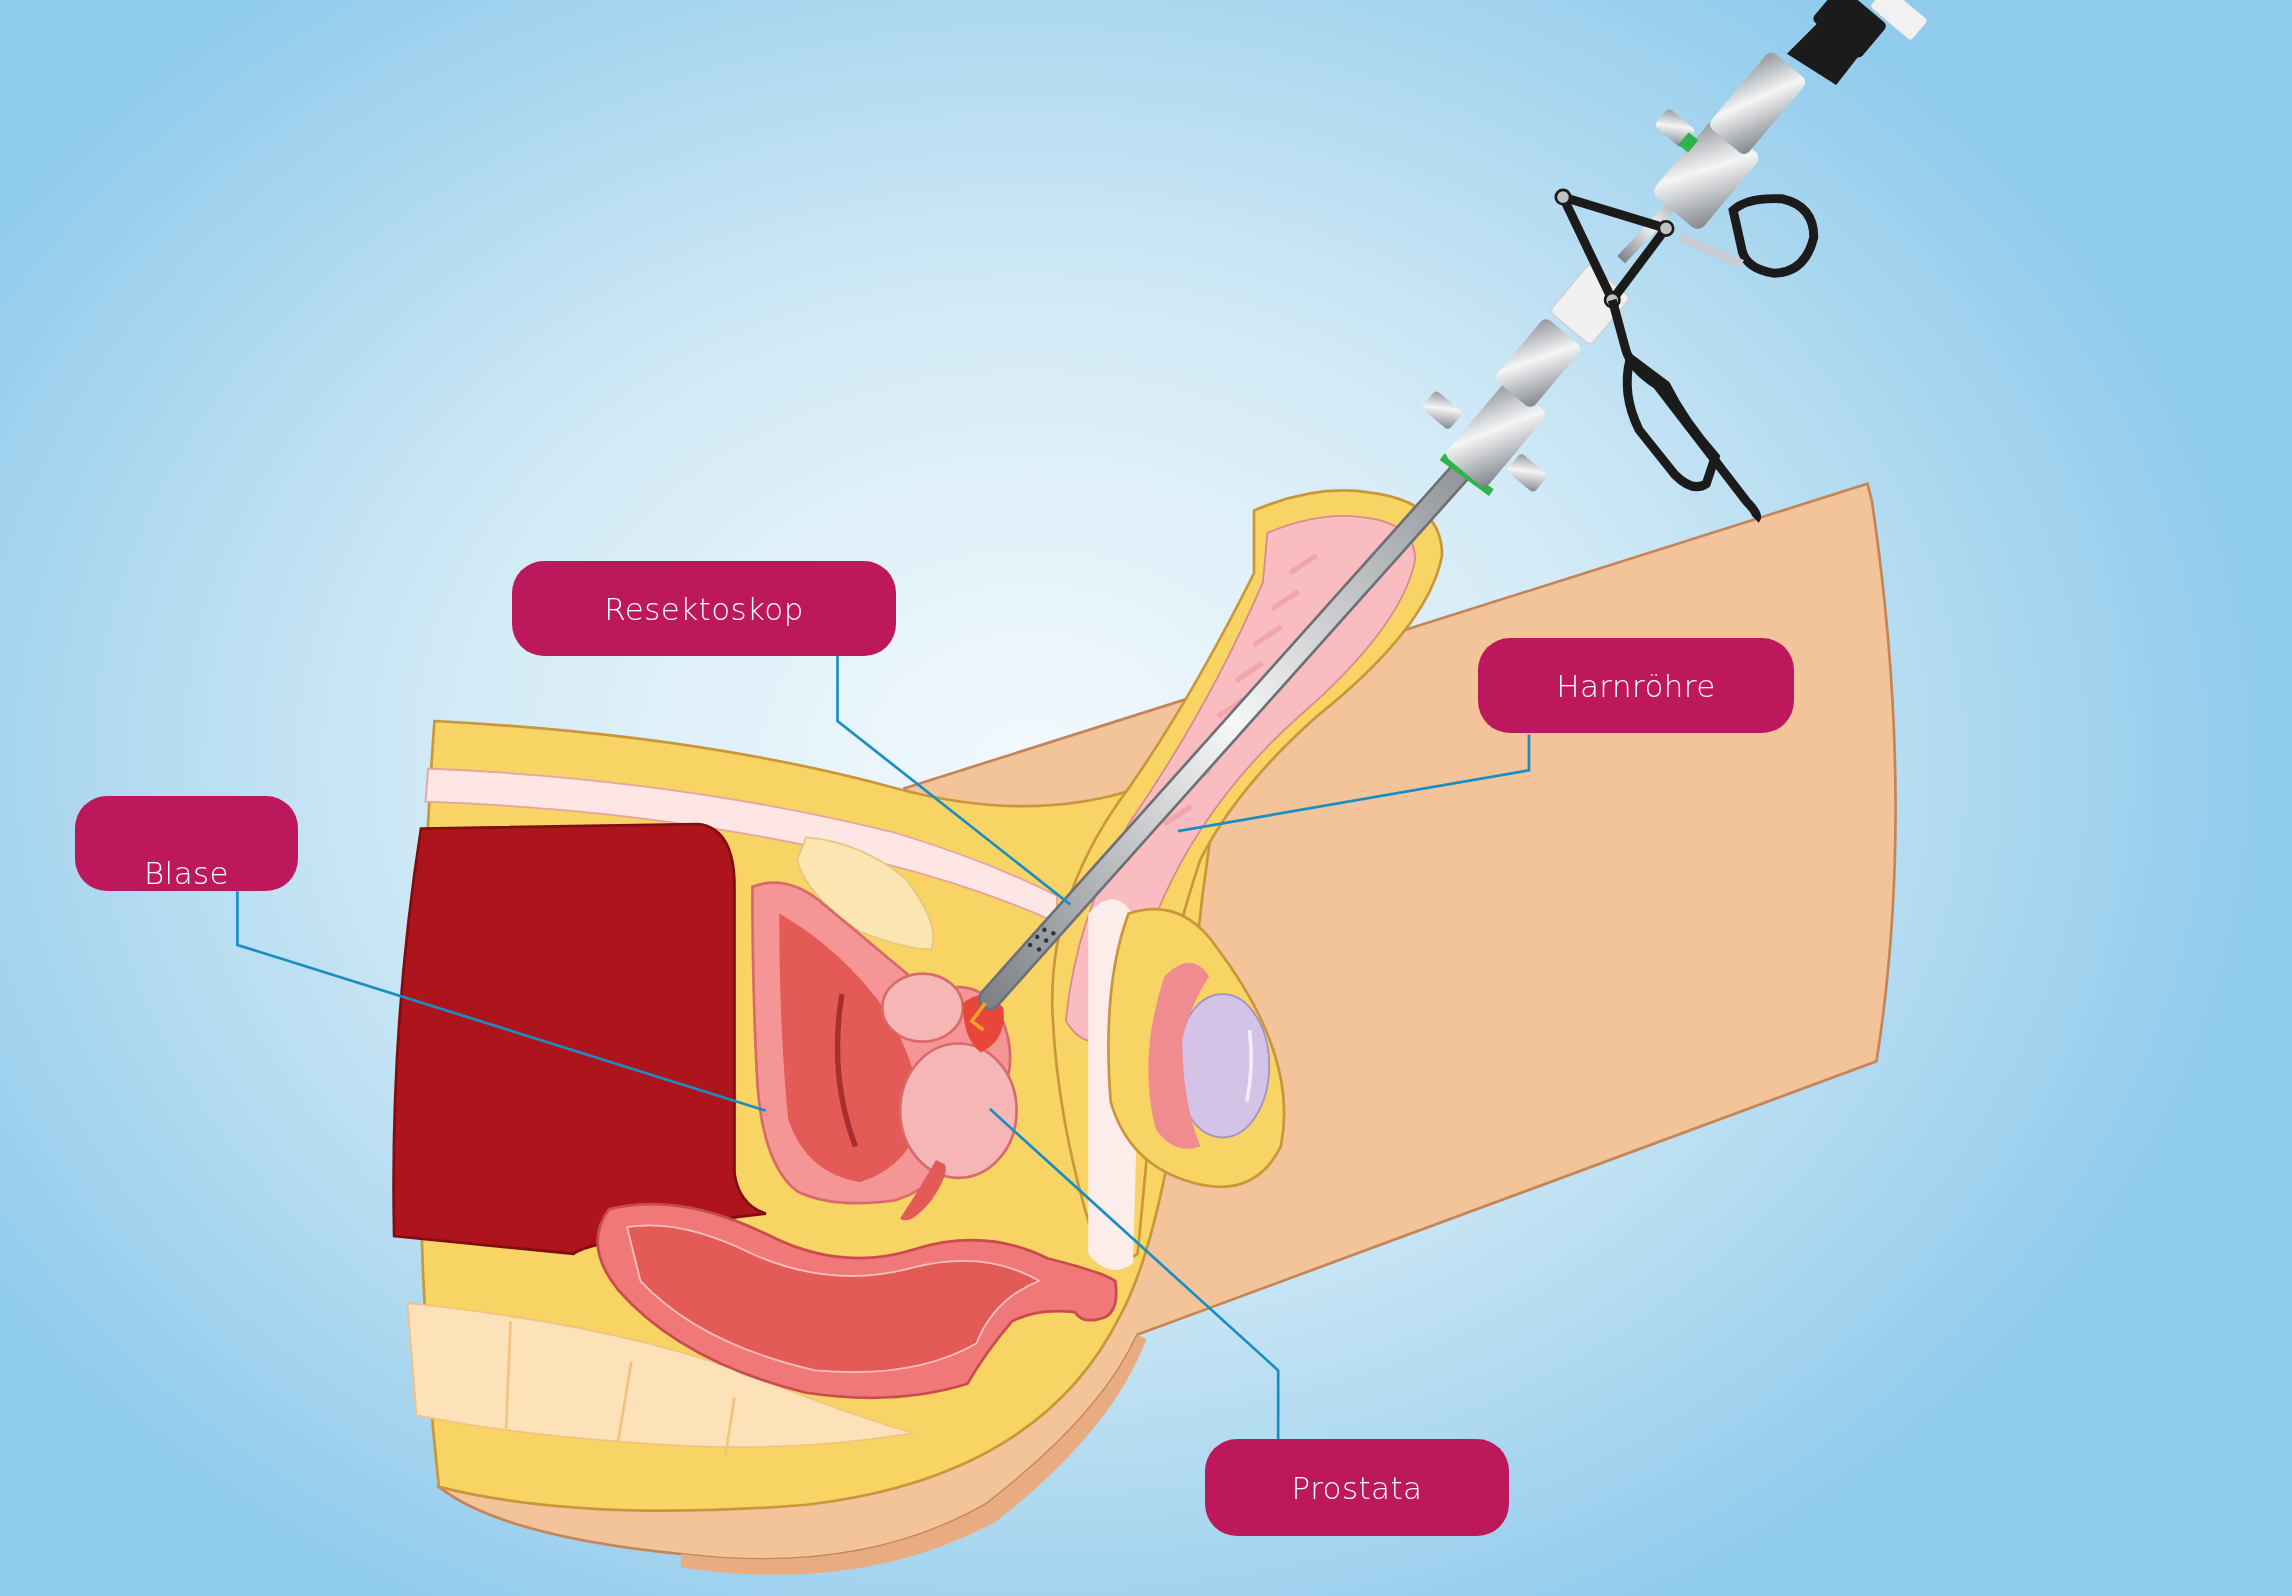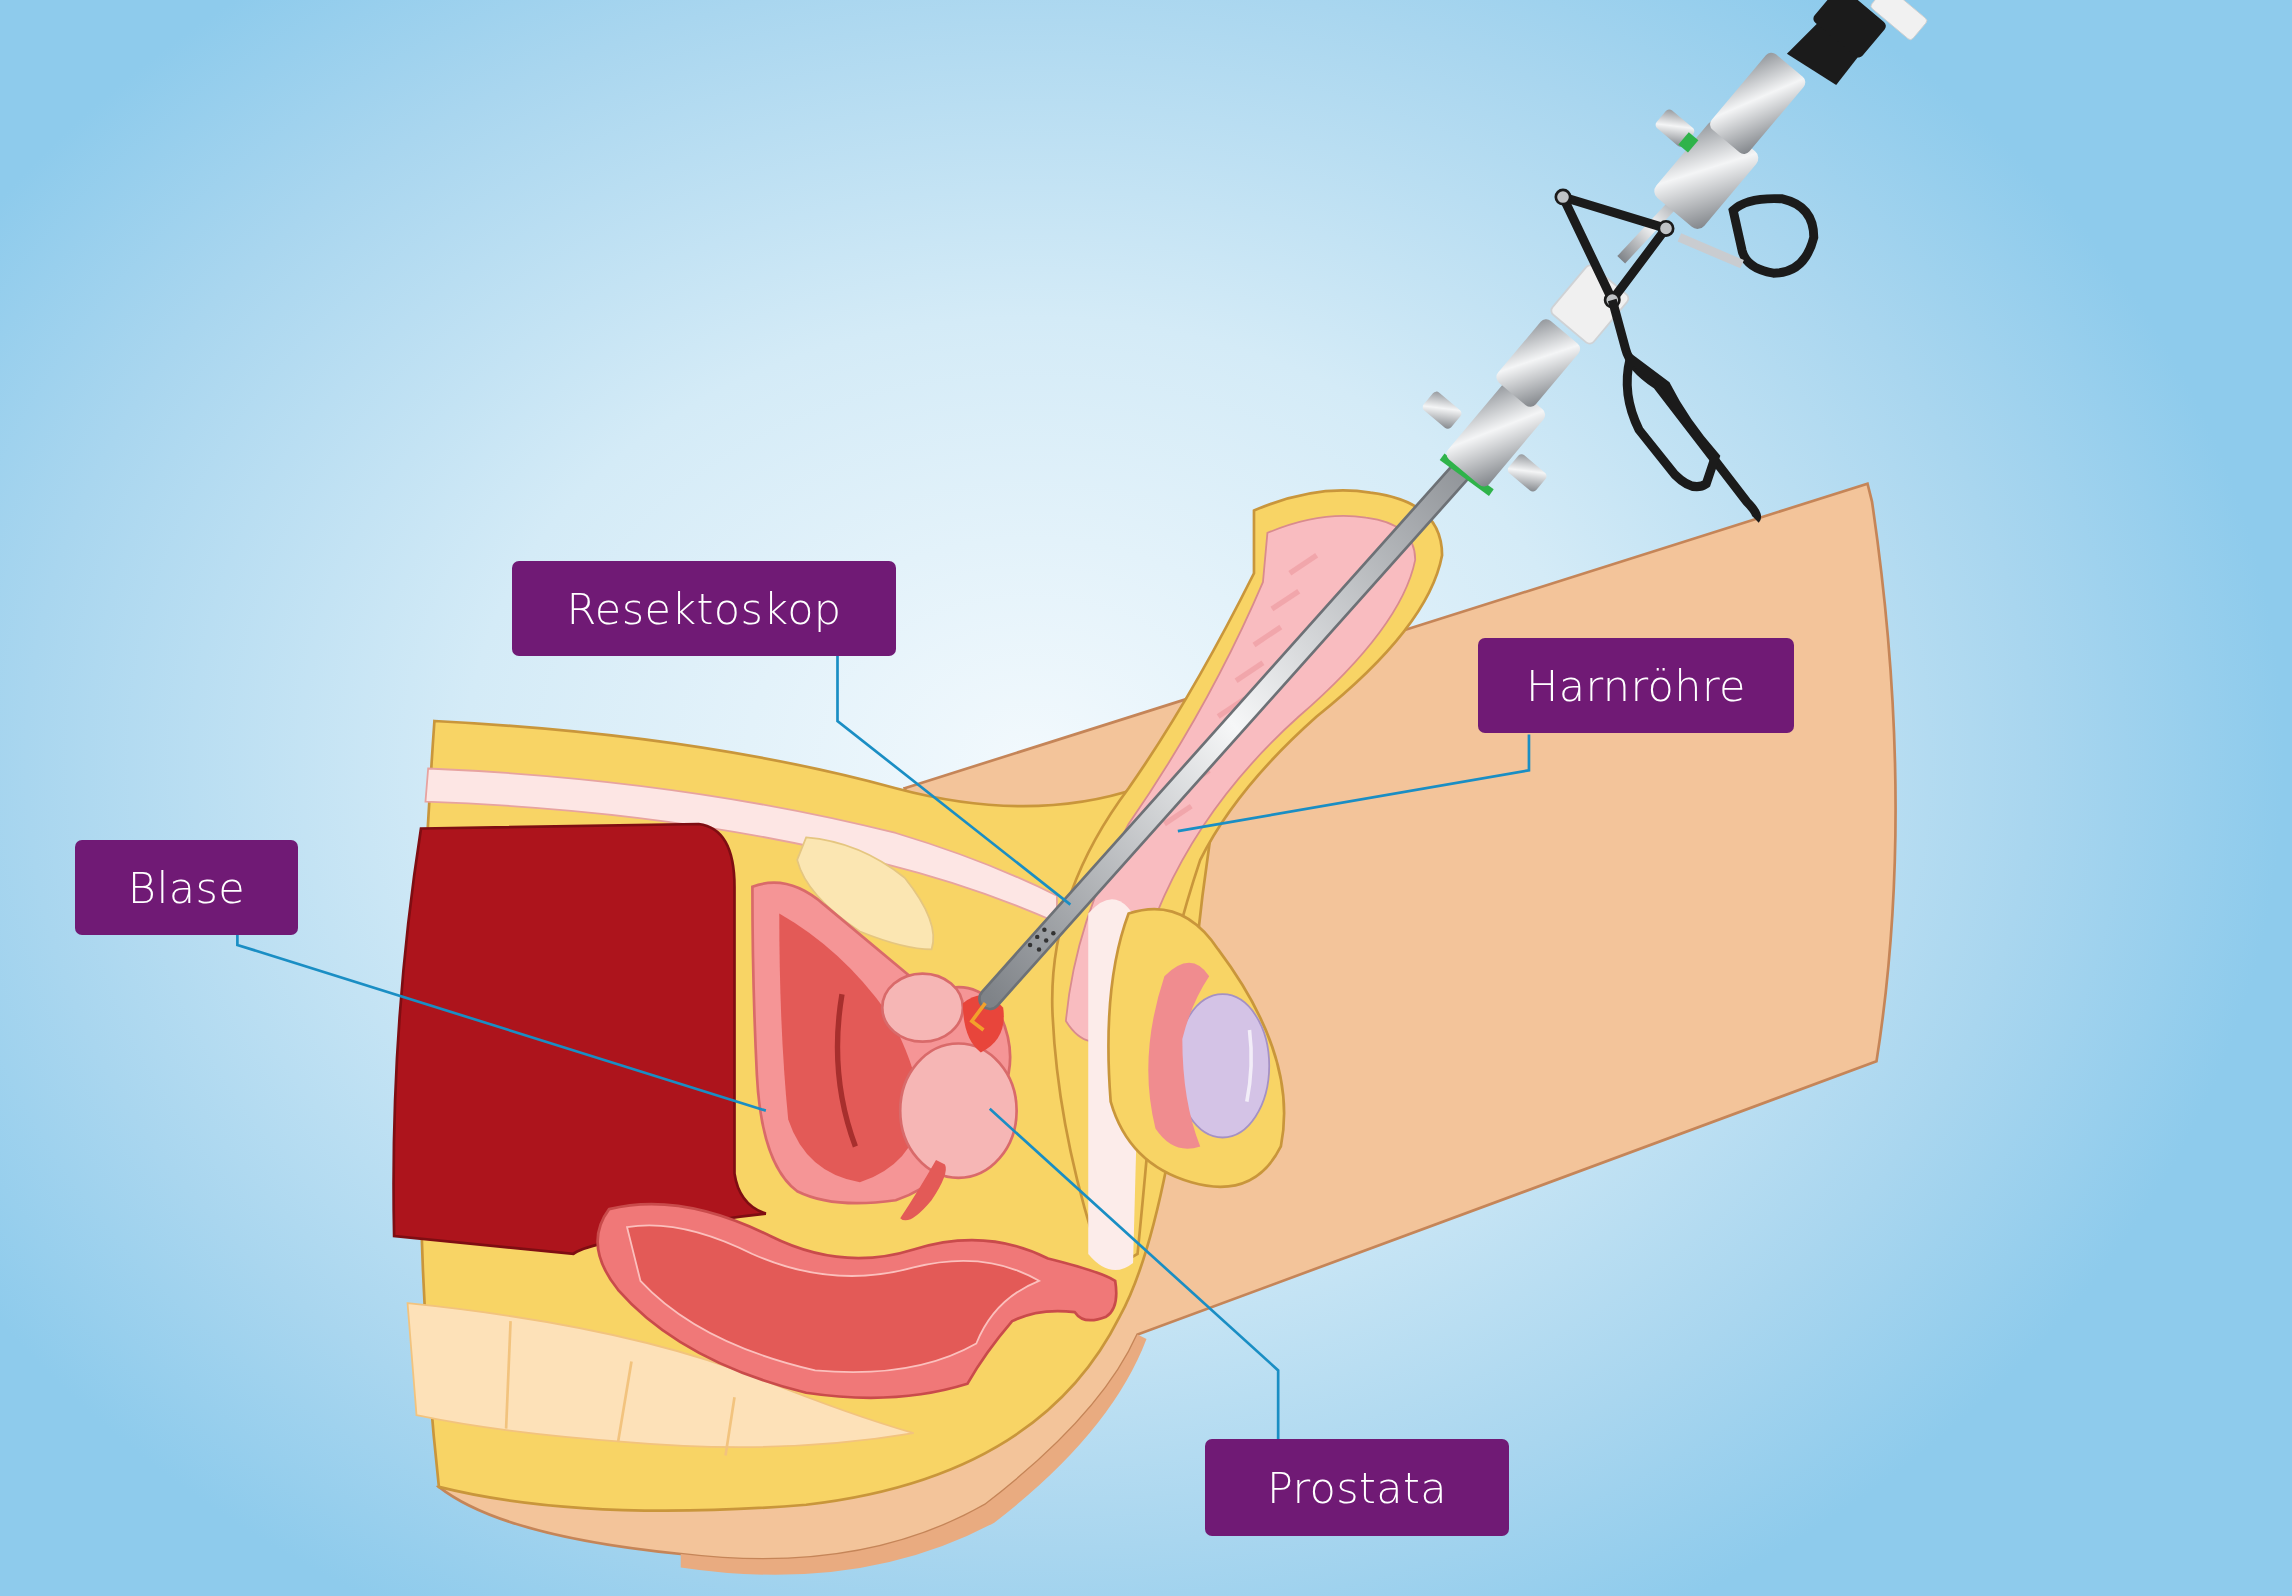--- a/index.html
+++ b/index.html
@@ -4,24 +4,24 @@
 <style>
   html, body { margin: 0; padding: 0; }
   body {
     width: 2293px; height: 1597px; overflow: hidden; position: relative;
     background: radial-gradient(ellipse 1254px 985px at 1030px 761px, #f2f9fd 0%, #d4ebf7 45%, #a9d6ef 80%, #8ecbec 100%);
     font-family: "DejaVu Sans", "Liberation Sans", sans-serif;
   }
   #scene { position: absolute; left: 0; top: 0; width: 2293px; height: 1597px; }
   .label {
     position: absolute; box-sizing: border-box;
-    background: #701a75; color: #ffffff;
-    border-radius: 7px;
+    background: #be185d; color: #ffffff;
+    border-radius: 32px;
     display: flex; align-items: center; justify-content: center;
-    font-size: 43px; font-weight: 300; letter-spacing: 0.4px;
+    font-size: 31px; font-weight: 300; letter-spacing: 0.4px;
     white-space: nowrap;
   }
   .leader { fill: none; stroke: #1a8ec4; stroke-width: 3; }
 </style>
 </head>
 <body>
 
 <svg id="scene" viewBox="0 0 2560 1783" xmlns="http://www.w3.org/2000/svg">
   <defs>
     <linearGradient id="metal" x1="0" y1="0" x2="1" y2="1">
@@ -155,19 +155,19 @@
     <polyline class="leader" points="1427,1610 1427,1530 1105,1238"></polyline>
   </g>
 </svg>
 
 <div class="label" style="left:512px; top:561px; width:384px; height:95px;">
   <span>Resektoskop</span>
 </div>
 <div class="label" style="left:1478px; top:638px; width:316px; height:95px;">
   <span>Harnröhre</span>
 </div>
-<div class="label" style="left:75px; top:840px; width:223px; height:95px;">
+<div class="label" style="left:75px; top:796px; width:223px; height:95px;align-items:flex-end;">
   <span>Blase</span>
 </div>
 <div class="label" style="left:1205px; top:1439px; width:304px; height:97px;">
   <span>Prostata</span>
 </div>
 
 
 </body></html>

